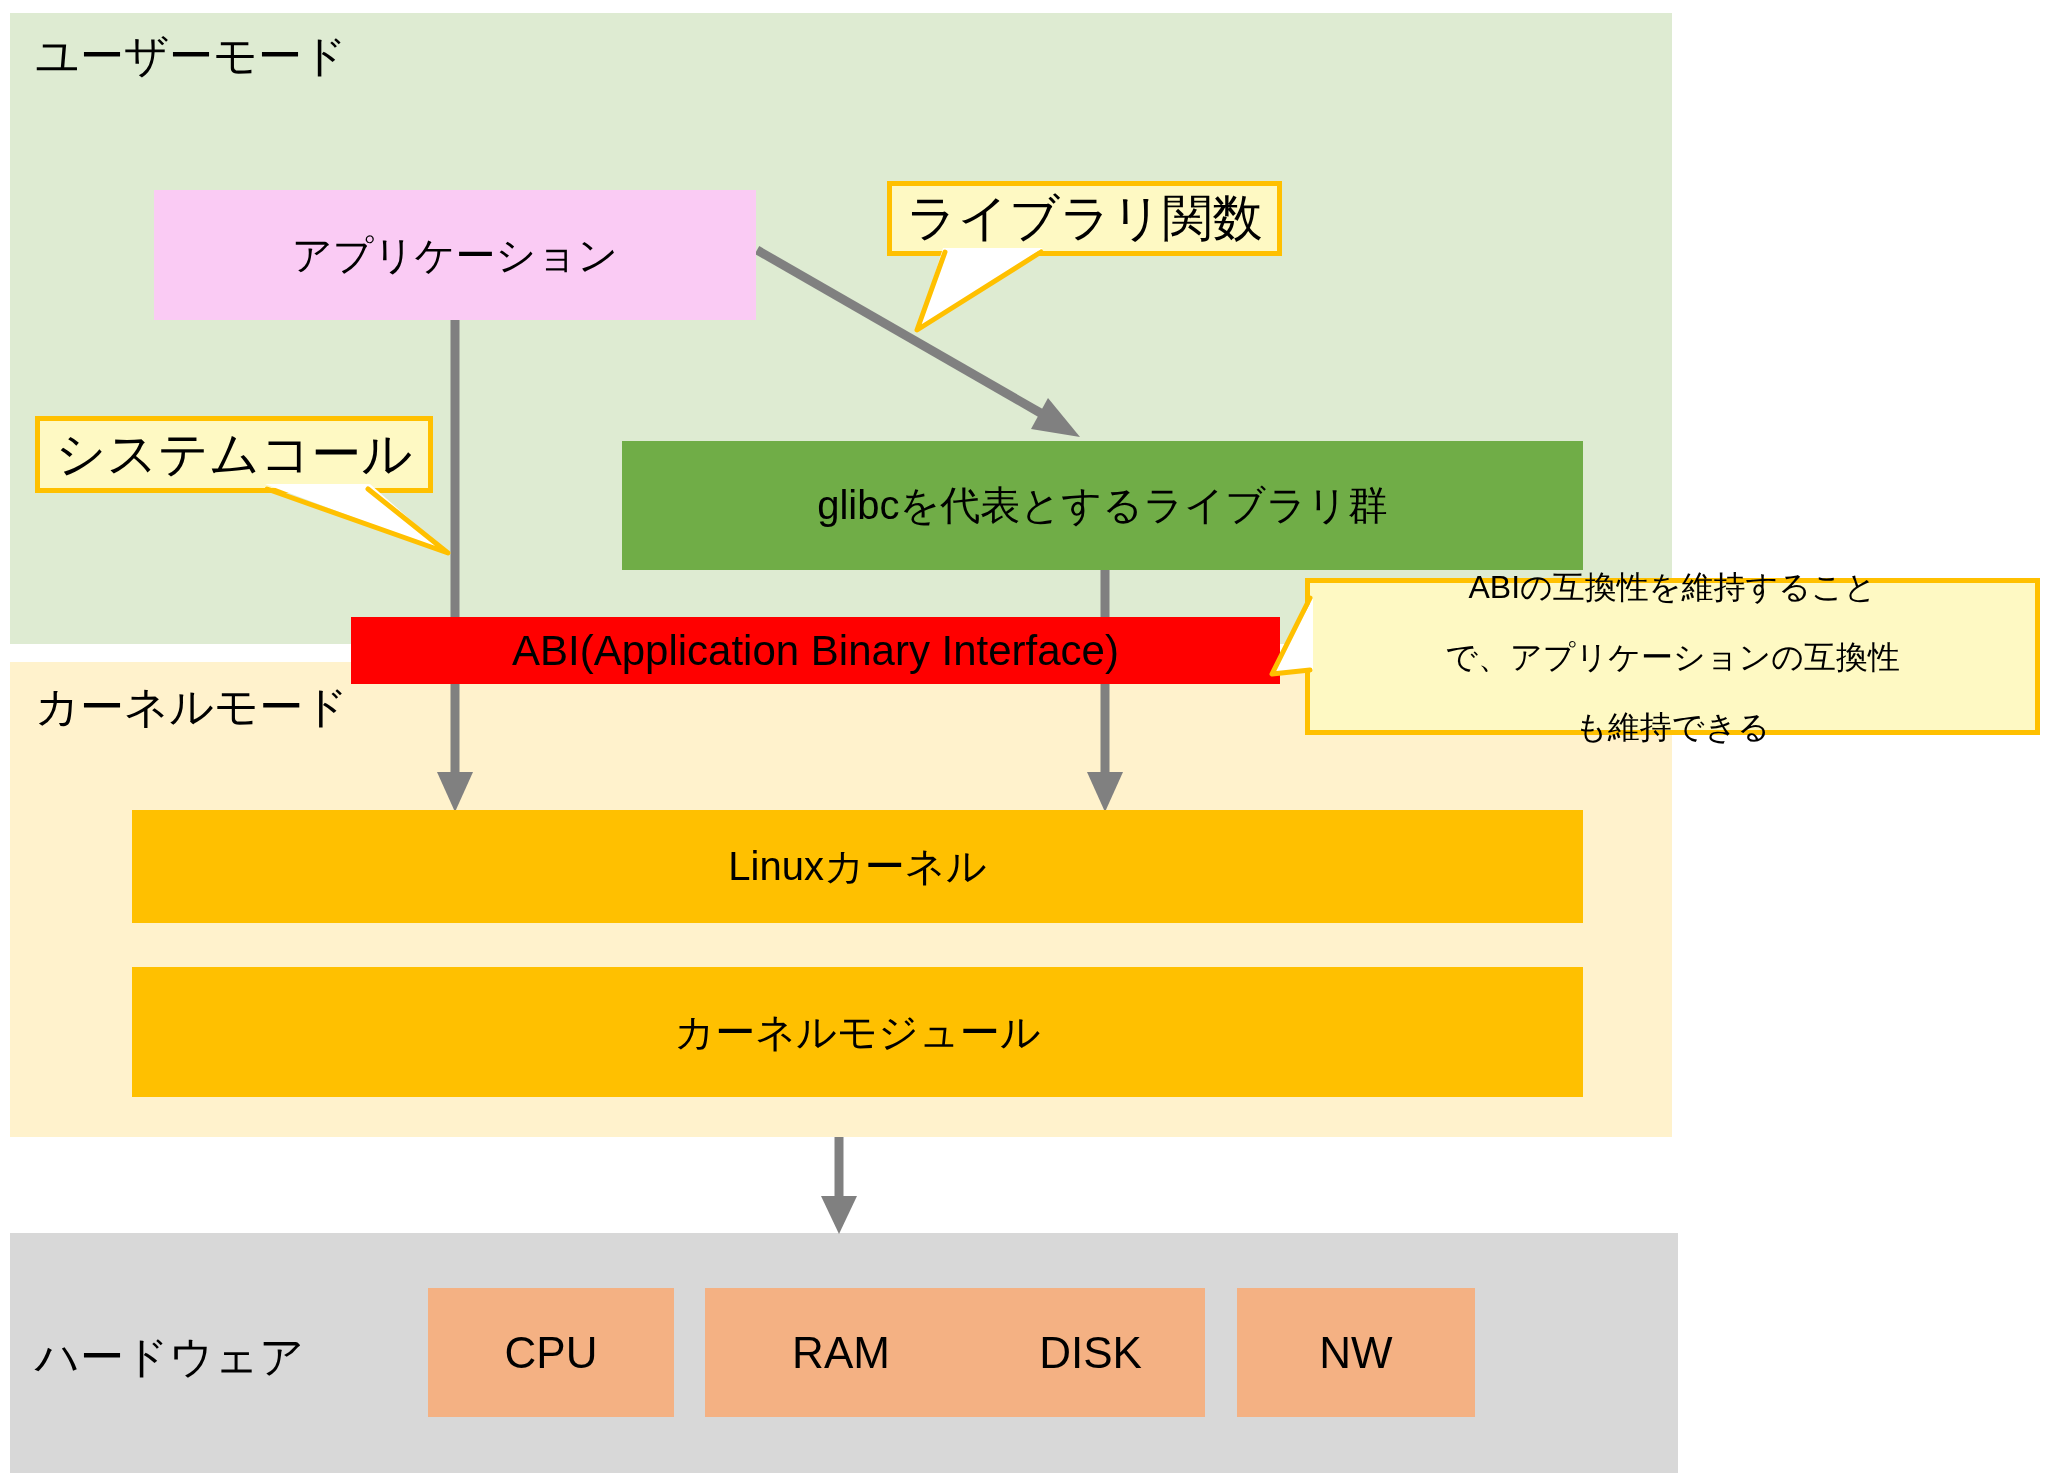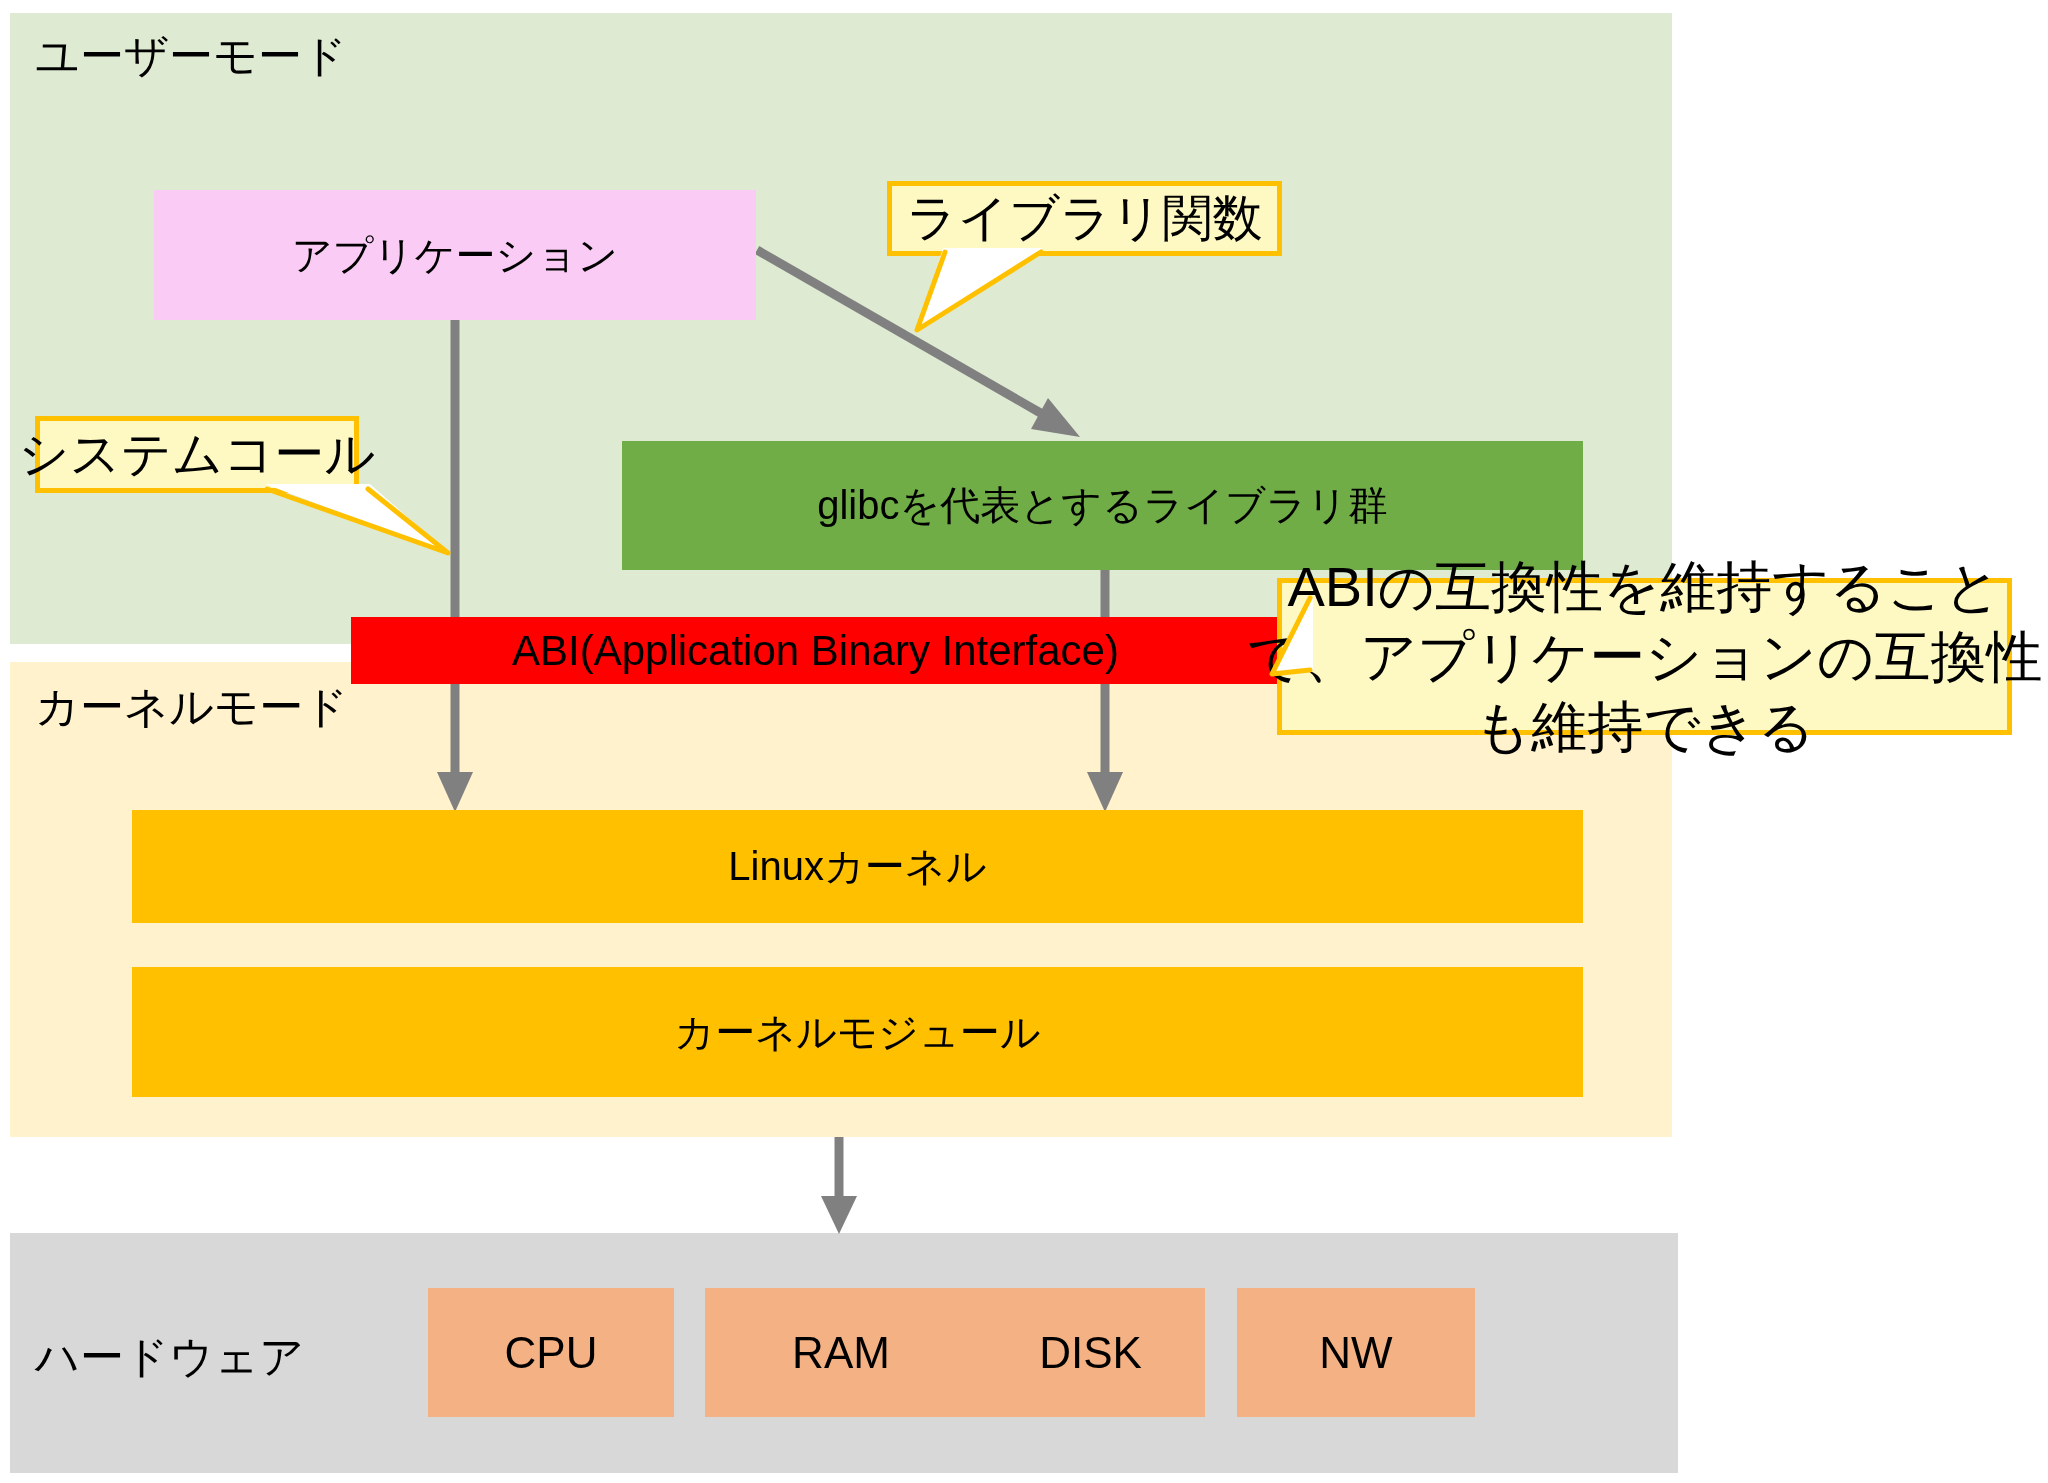--- a/index.html
+++ b/index.html
@@ -28,23 +28,23 @@
     color:#000000;font-size:42px;}
   .box-linux{left:132px;top:810px;width:1451px;height:113px;background:var(--kernel-box-bg);}
   .box-module{left:132px;top:967px;width:1451px;height:130px;background:var(--kernel-box-bg);}
   .hw-box{top:1288px;height:129px;background:var(--hardware-box-bg);font-size:44px;z-index:2;}
   .hw-cpu{left:428px;width:246px;}
   .hw-ram{left:705px;width:272px;}
   .hw-disk{left:976px;width:229px;}
   .hw-nw{left:1237px;width:238px;}
   .callout{z-index:3;background:#fef9c3;border:5px solid var(--callout-border);
     display:flex;align-items:center;justify-content:center;font-size:50px;white-space:nowrap;}
-  .co-syscall{left:35px;top:416px;width:324px;height:77px;}
+  .co-syscall{left:35px;top:416px;width:398px;height:77px;}
   .co-library{left:887px;top:181px;width:395px;height:75px;}
-  .co-abi{left:1277px;top:578px;width:735px;height:157px;font-size:56px;
+  .co-abi{left:1305px;top:578px;width:735px;height:157px;font-size:32px;
     flex-direction:column;justify-content:center;text-align:center;line-height:70px;}
   .svg-layer{left:0;top:0;width:2048px;height:1483px;pointer-events:none;}
   .arrows{z-index:1;}
   .tails{z-index:4;}
 </style>
 </head>
 <body>
 
 <div id="canvas">
 

